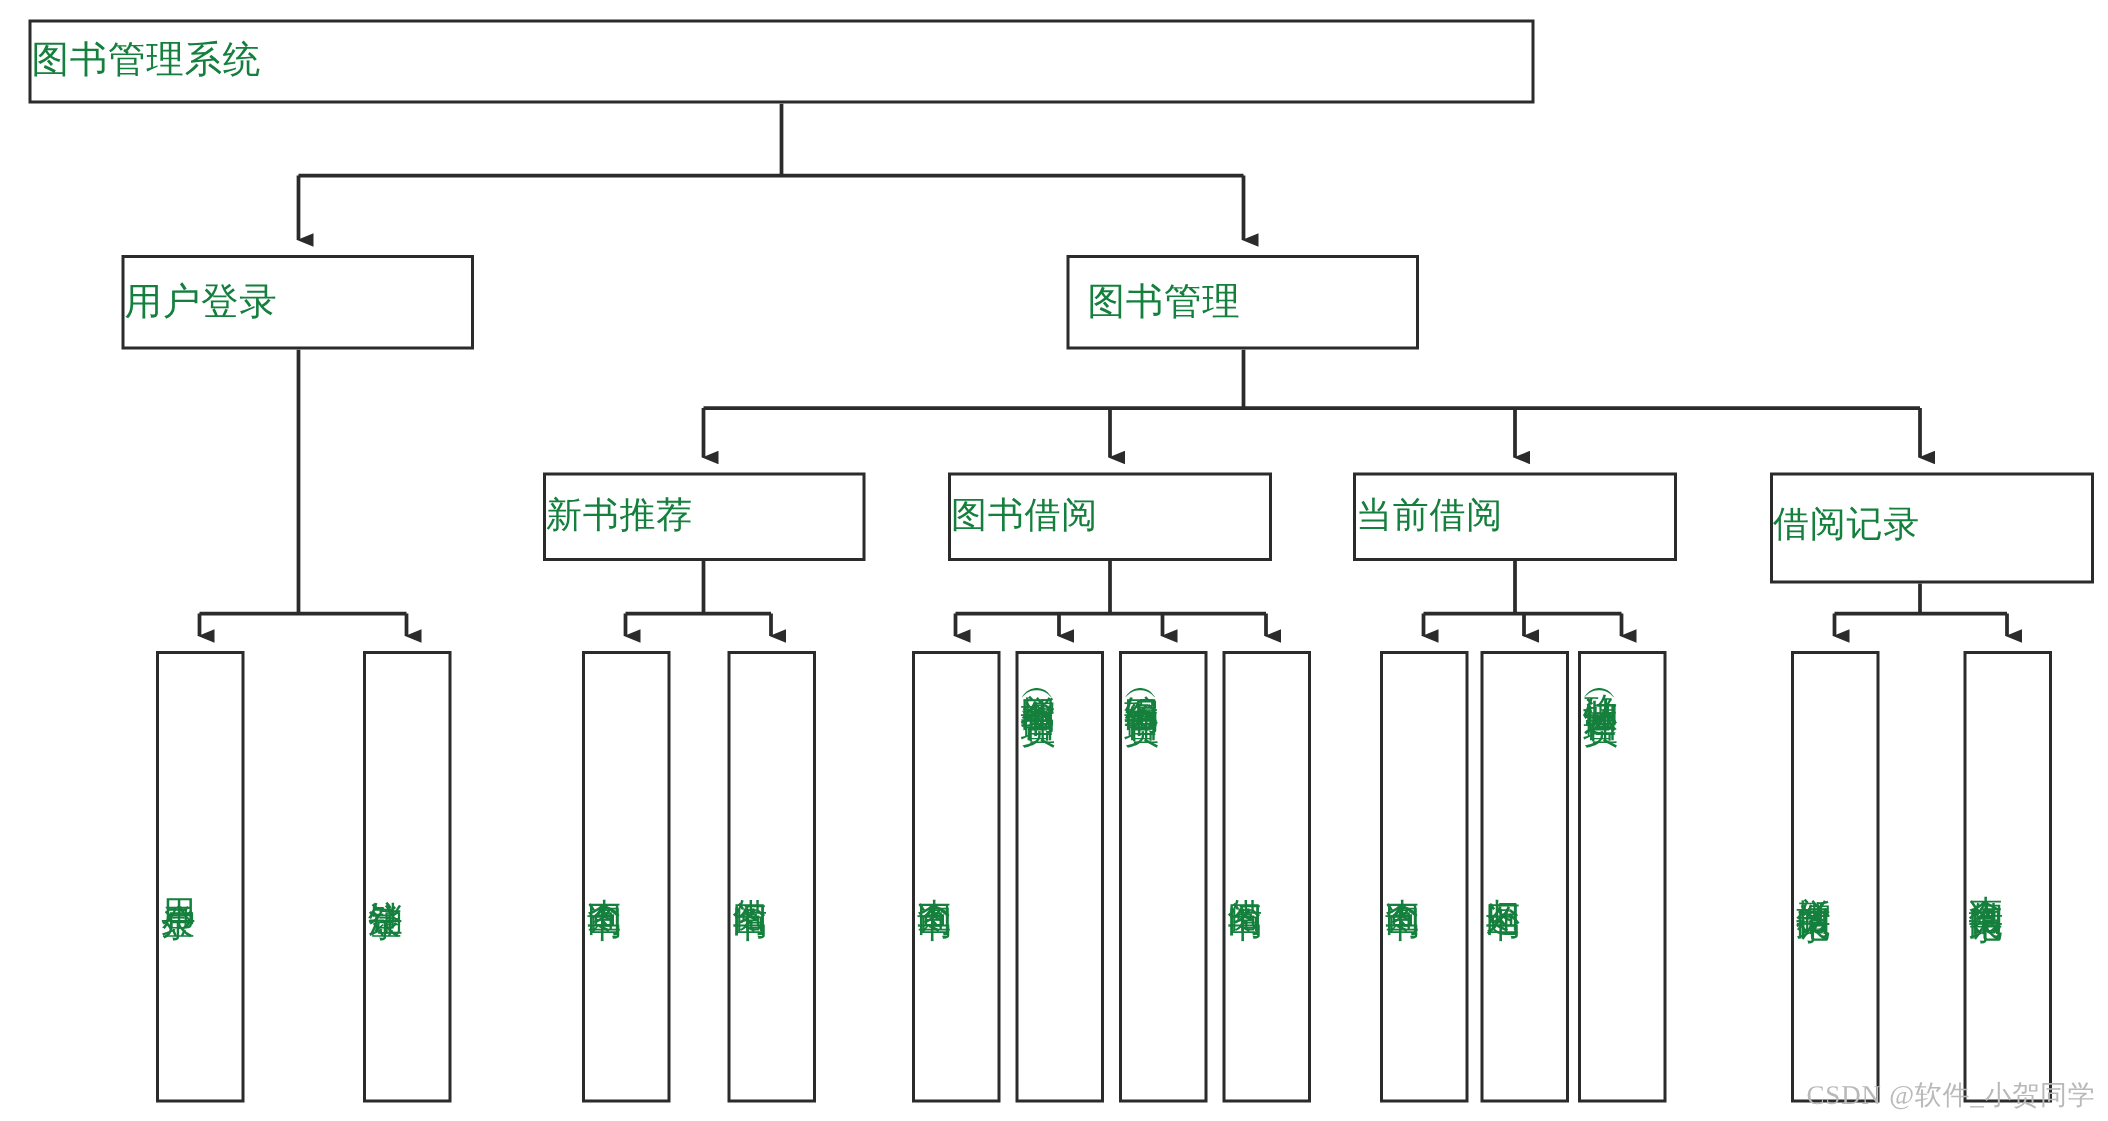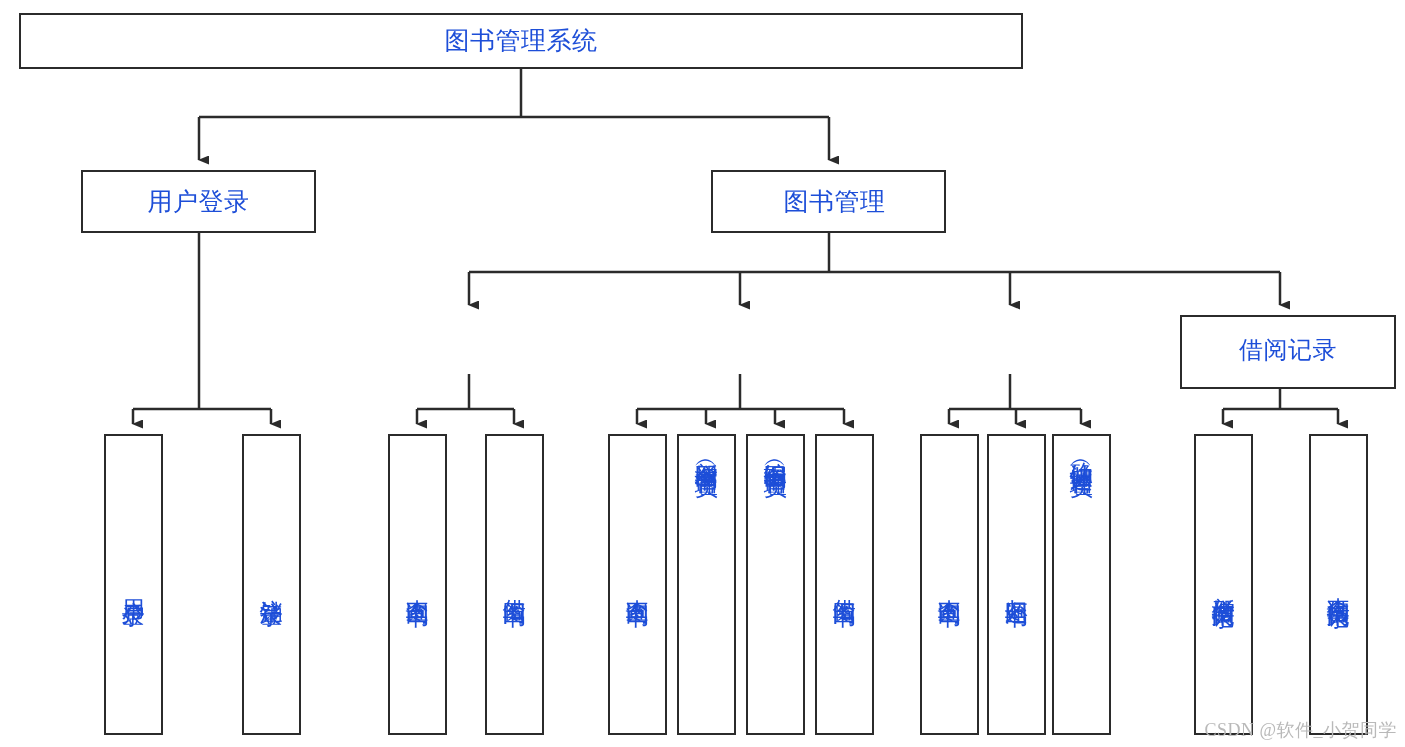--- a/index.html
+++ b/index.html
@@ -24,22 +24,22 @@
     height: 747px;
     pointer-events: none;
   }
   .node {
     position: absolute;
     box-sizing: border-box;
     background: #ffffff;
     border: 2.5px solid #2b2b2b;
     display: flex;
     align-items: center;
-    justify-content: center;
-    color: #1d4ed8;
+    justify-content: flex-start;
+    color: #15803d;
   }
   .node .label {
     display: block;
     text-align: center;
     line-height: 1.18;
     letter-spacing: 0.5px;
   }
   
   .node.horiz .label {
     font-size: 25px;
@@ -139,22 +139,31 @@
   </div>
 
   <div class="node horiz lvl2" style="left:81px; top:170px; width:235px; height:63px;">
     <span class="label">用户登录</span>
   </div>
 
   <div class="node horiz lvl2" style="left:711px; top:170px; width:235px; height:63px;padding-left:12px;">
     <span class="label">图书管理</span>
   </div>
 
-
-
+  <div class="node horiz lvl3" style="left:362px; top:315px; width:215px; height:59px;">
+    <span class="label">新书推荐</span>
+  </div>
+
+  <div class="node horiz lvl3" style="left:632px; top:315px; width:216px; height:59px;">
+    <span class="label">图书借阅</span>
+  </div>
+
+  <div class="node horiz lvl3" style="left:902px; top:315px; width:216px; height:59px;">
+    <span class="label">当前借阅</span>
+  </div>
 
   <div class="node horiz lvl3" style="left:1180px; top:315px; width:216px; height:74px;font-family:Liberation Mono, monospace;">
     <span class="label">借阅记录</span>
   </div>
 
   <div class="node leaf center" style="left:104px; top:434px; width:59px; height:301px;">
     <span class="label">用户登录</span>
   </div>
 
   <div class="node leaf center" style="left:242px; top:434px; width:59px; height:301px;">

